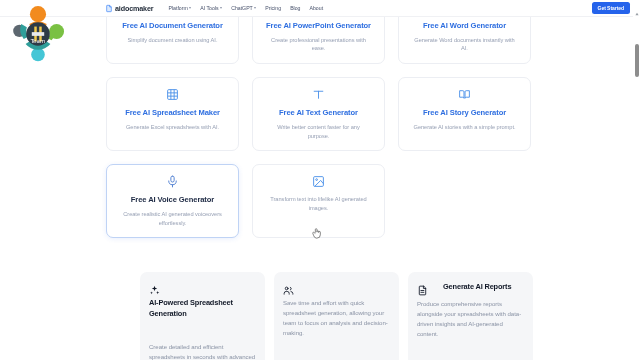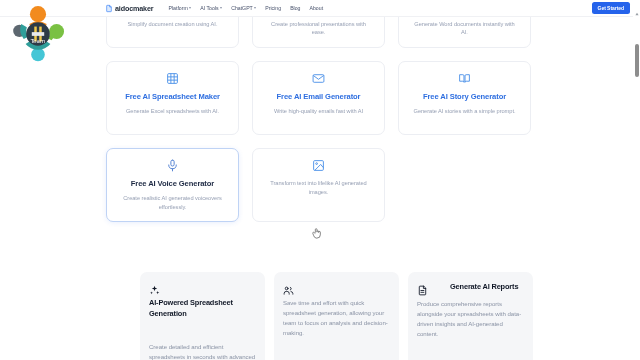--- a/index.html
+++ b/index.html
@@ -35,21 +35,21 @@
   .caret { width: 0; height: 0; border-left: 1.6px solid transparent; border-right: 1.6px solid transparent; border-top: 2px solid #8b93a7; display: inline-block; }
   .nav-spacer { flex: 1; }
   .cta-btn {
     background: #2563eb; color: #fff; font-size: 5px; font-weight: 700;
     border-radius: 2.5px; padding: 2.6px 6px; white-space: nowrap; cursor: pointer;
     border: none; letter-spacing: -0.05px;
   }
 
   
   .grid-wrap {
-    position: absolute; left: 106px; top: 0px; width: 425px;
+    position: absolute; left: 106px; top: 16px; width: 425px;
     display: grid; grid-template-columns: repeat(3, 1fr);
     column-gap: 22px; row-gap: 13px; gap: 13px;
   }
   .tool-card {
     background: #ffffff; border: 1px solid #eceef3; border-radius: 7px;
     min-height: 74px; padding: 9px 8px 10px;
     display: flex; flex-direction: column; align-items: center;
     text-align: center; cursor: pointer;
   }
   .tool-card.row1 { min-height: 72px; margin-top: -32px; padding-top: 36px; }
@@ -76,21 +76,21 @@
   .feat-card {
     background: #f5f6f8; border-radius: 7px; padding: 10px 9px 12px;
     min-height: 88px;
   }
   .feat-icon { color: #111827; margin-bottom: 5px; display: block; height: 11px; }
   .feat-title {
     font-size: 7.4px; font-weight: 700; color: #111827;
     line-height: 1.45; letter-spacing: -0.15px; margin-bottom: 23px;
   }
   .feat-card.inline-head { display: block; }
-  .feat-head-row { display: flex; align-items: center; gap: 22px; margin-bottom: 6px; }
+  .feat-head-row { display: flex; align-items: center; gap: 15px; margin-bottom: 6px; }
   .feat-head-row .feat-icon { margin-bottom: 0; }
   .feat-head-row .feat-title { margin-bottom: 0; }
   .feat-desc {
     font-size: 6.1px; color: #8a93a5; line-height: 1.62; letter-spacing: -0.05px;
   }
 
   
   .watermark { position: absolute; left: 6px; top: 3px; width: 64px; height: 62px; z-index: 60; pointer-events: none; }
 
   
@@ -138,31 +138,31 @@
           <line x1="3" y1="9" x2="21" y2="9"></line>
             <line x1="3" y1="15" x2="21" y2="15"></line>
           <line x1="9" y1="3" x2="9" y2="21"></line>
             <line x1="15" y1="3" x2="15" y2="21"></line>
         </svg>
       </div>
       <div class="tool-title">Free AI Spreadsheet Maker</div>
       <div class="tool-desc">Generate Excel spreadsheets with AI.</div>
     </div>
 
-
     <div class="tool-card">
       <div class="tool-icon">
-        <svg width="13" height="13" viewBox="0 0 24 24" fill="none" stroke="#4a90e8" stroke-width="1.7" stroke-linejoin="round">
-          <rect x="2" y="5" width="20" height="14" rx="2"></rect>
-          <polyline points="2.5,6.5 12,13.5 21.5,6.5"></polyline>
-        </svg>
-      </div>
-      <div class="tool-title">Free AI Email Generator</div>
-      <div class="tool-desc">Write high-quality emails fast with AI</div>
-    </div>
+        <svg width="13" height="13" viewBox="0 0 24 24" fill="none" stroke="#4a90e8" stroke-width="1.7" stroke-linecap="round">
+          <line x1="4" y1="6" x2="20" y2="6"></line>
+            <line x1="12" y1="6" x2="12" y2="19"></line>
+        </svg>
+      </div>
+      <div class="tool-title">Free AI Text Generator</div>
+      <div class="tool-desc">Write better content faster for any purpose.</div>
+    </div>
+
 
     <div class="tool-card">
       <div class="tool-icon">
         <svg width="13" height="13" viewBox="0 0 24 24" fill="none" stroke="#4a90e8" stroke-width="1.7" stroke-linejoin="round">
           <path d="M3 5h6a2 2 0 0 1 2 2v12a2 2 0 0 0-2-2H3z"></path>
           <path d="M21 5h-6a2 2 0 0 0-2 2v12a2 2 0 0 1 2-2h6z"></path>
         </svg>
       </div>
       <div class="tool-title">Free AI Story Generator</div>
       <div class="tool-desc">Generate AI stories with a simple prompt.</div>

